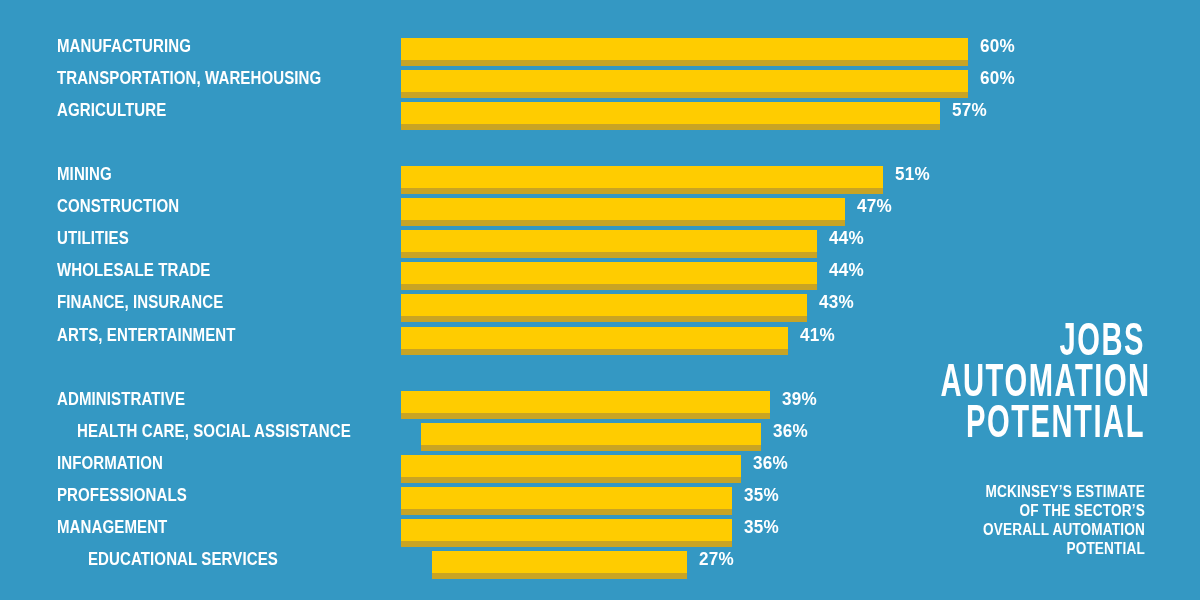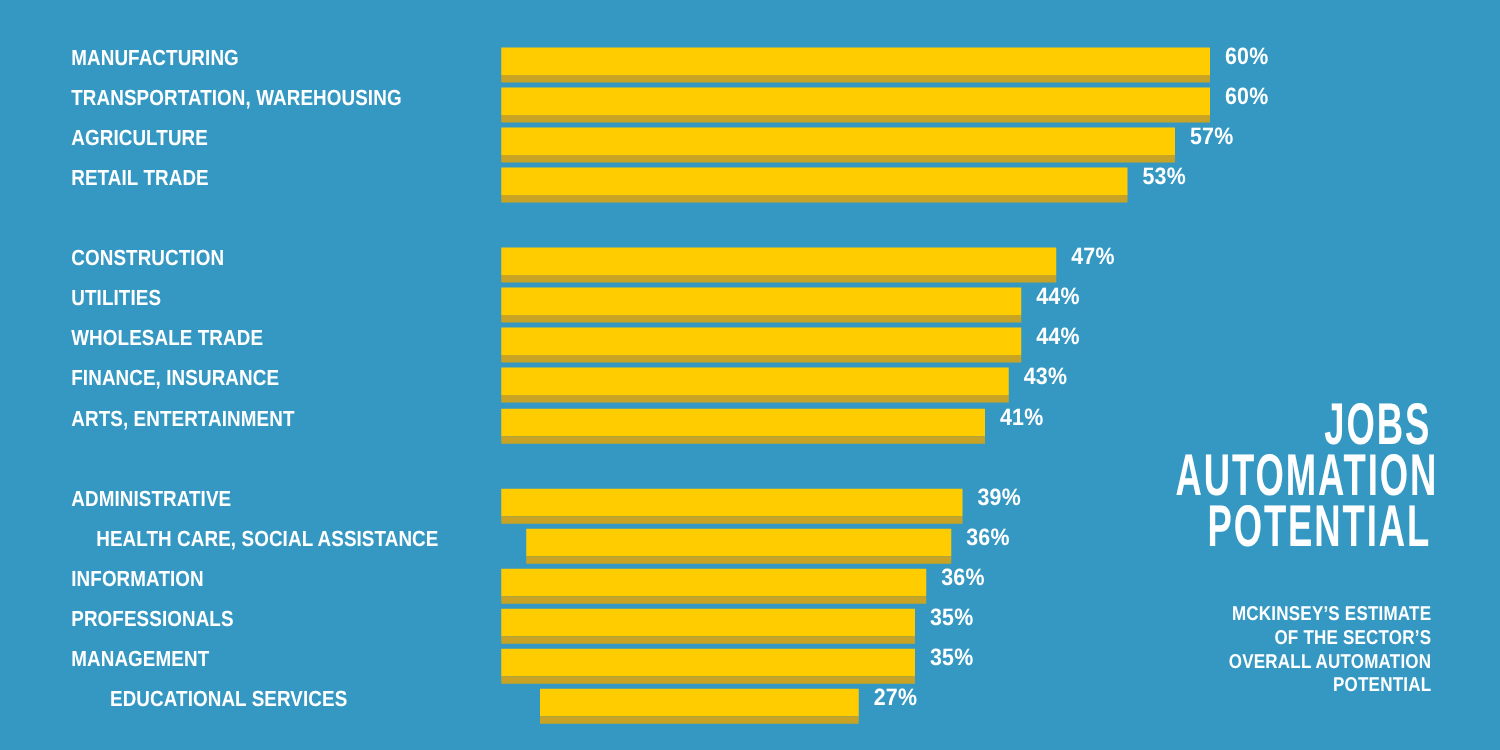--- a/index.html
+++ b/index.html
@@ -154,27 +154,27 @@
         <div class="bar-value" style="left: 980px;">60%</div>
       </div>
       <div class="chart-row" style="top: 96.15px;">
         <div class="row-label">AGRICULTURE</div>
         <div class="bar-wrap" style="width: 539px;">
           <div class="bar-body"></div>
           <div class="bar-shadow"></div>
         </div>
         <div class="bar-value" style="left: 952px;">57%</div>
       </div>
-      <div class="chart-row" style="top: 128.2px;">
-        <div class="row-label">RETAIL TRADE</div>
-        <div class="bar-wrap" style="width: 501px;">
-          <div class="bar-body"></div>
-          <div class="bar-shadow"></div>
-        </div>
-        <div class="bar-value" style="left: 914px;">53%</div>
+      <div class="chart-row" style="top: 160.25px;">
+        <div class="row-label">MINING</div>
+        <div class="bar-wrap" style="width: 482px;">
+          <div class="bar-body"></div>
+          <div class="bar-shadow"></div>
+        </div>
+        <div class="bar-value" style="left: 895px;">51%</div>
       </div>
       <div class="chart-row" style="top: 192.3px; text-decoration: underline;">
         <div class="row-label">CONSTRUCTION</div>
         <div class="bar-wrap" style="width: 444px;">
           <div class="bar-body"></div>
           <div class="bar-shadow"></div>
         </div>
         <div class="bar-value" style="left: 857px;">47%</div>
       </div>
       <div class="chart-row" style="top: 224.35px;">

